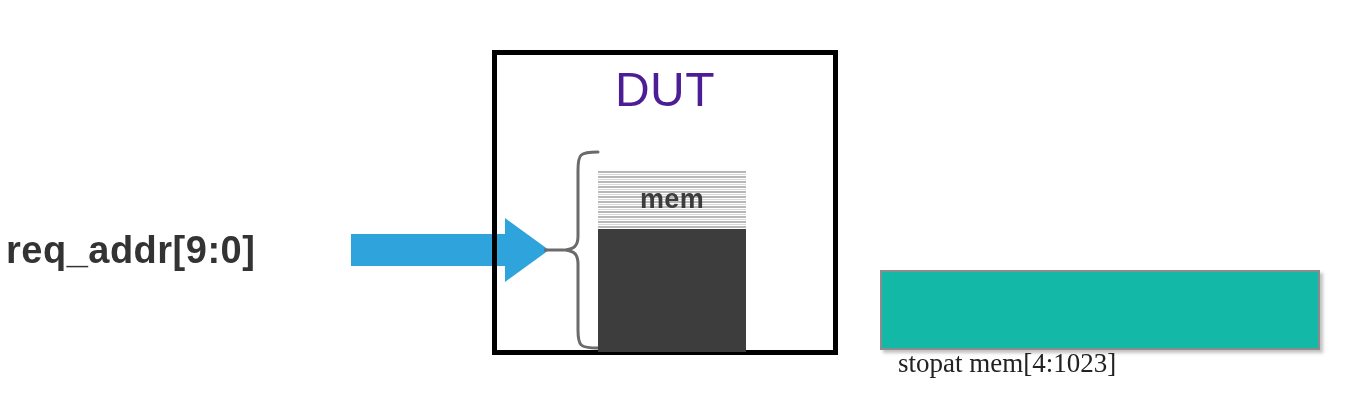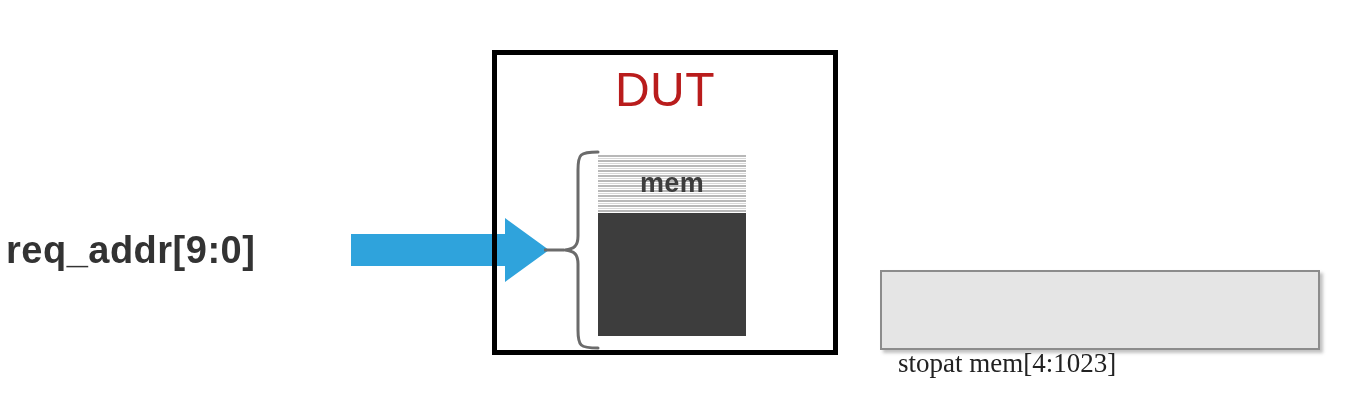--- a/index.html
+++ b/index.html
@@ -53,38 +53,38 @@
   #dut-title {
     position: absolute;
     left: 492px;
     top: 62px;
     width: 346px;
     text-align: center;
     font-family: "Liberation Sans", sans-serif;
     font-weight: 400;
     font-size: 48px;
     line-height: 56px;
-    color: #b91c1c;
+    color: #4c1d95;
     letter-spacing: 0.5px;
   }
 
   
   #mem-brace {
     position: absolute;
     left: 544px;
     top: 150px;
     width: 56px;
     height: 200px;
   }
 
   
   #mem-block {
     position: absolute;
     left: 598px;
-    top: 154px;
+    top: 170px;
     width: 148px;
     height: 182px;
   }
   #mem-striped {
     position: absolute;
     left: 0;
     top: 0;
     width: 148px;
     height: 59px;
     background: repeating-linear-gradient(
@@ -124,21 +124,21 @@
   }
 
   
   #code-box {
     position: absolute;
     left: 880px;
     top: 270px;
     width: 440px;
     height: 80px;
     box-sizing: border-box;
-    background: #e5e5e5;
+    background: #14b8a6;
     border: 2px solid #8c8c8c;
     box-shadow: 3px 3px 3px rgba(120,120,120,0.45);
     padding: 6px 14px 5px 16px;
     font-family: Liberation Serif, serif;
     font-size: 27px;
     line-height: 34px;
     color: #222222;
     white-space: pre;
   }
   .code-line { white-space: pre; }

